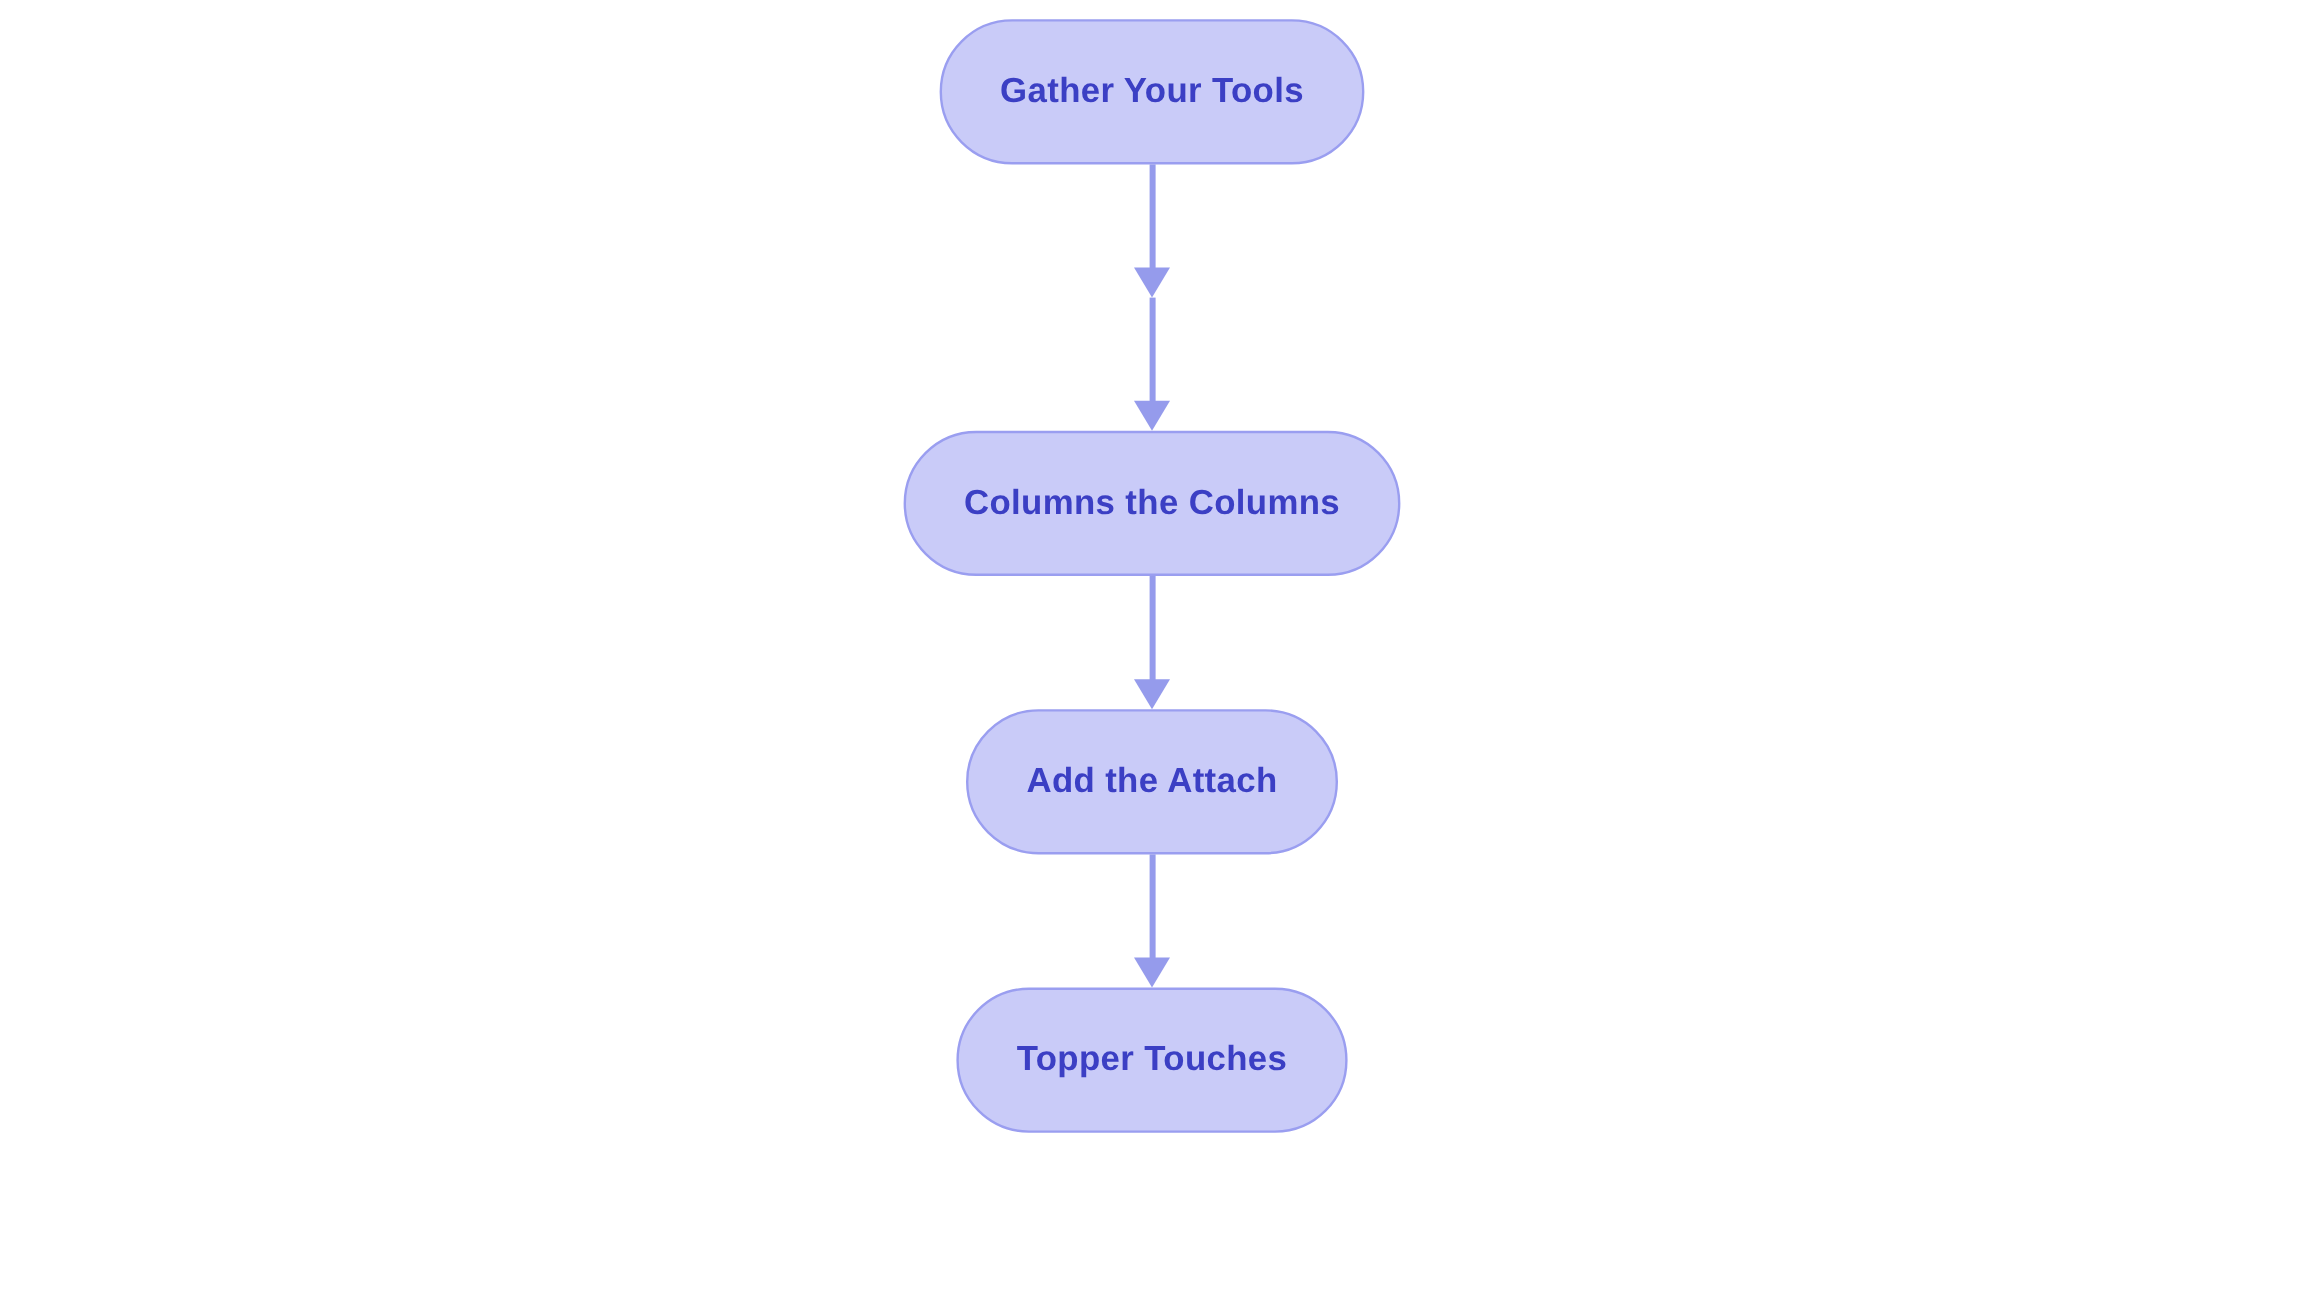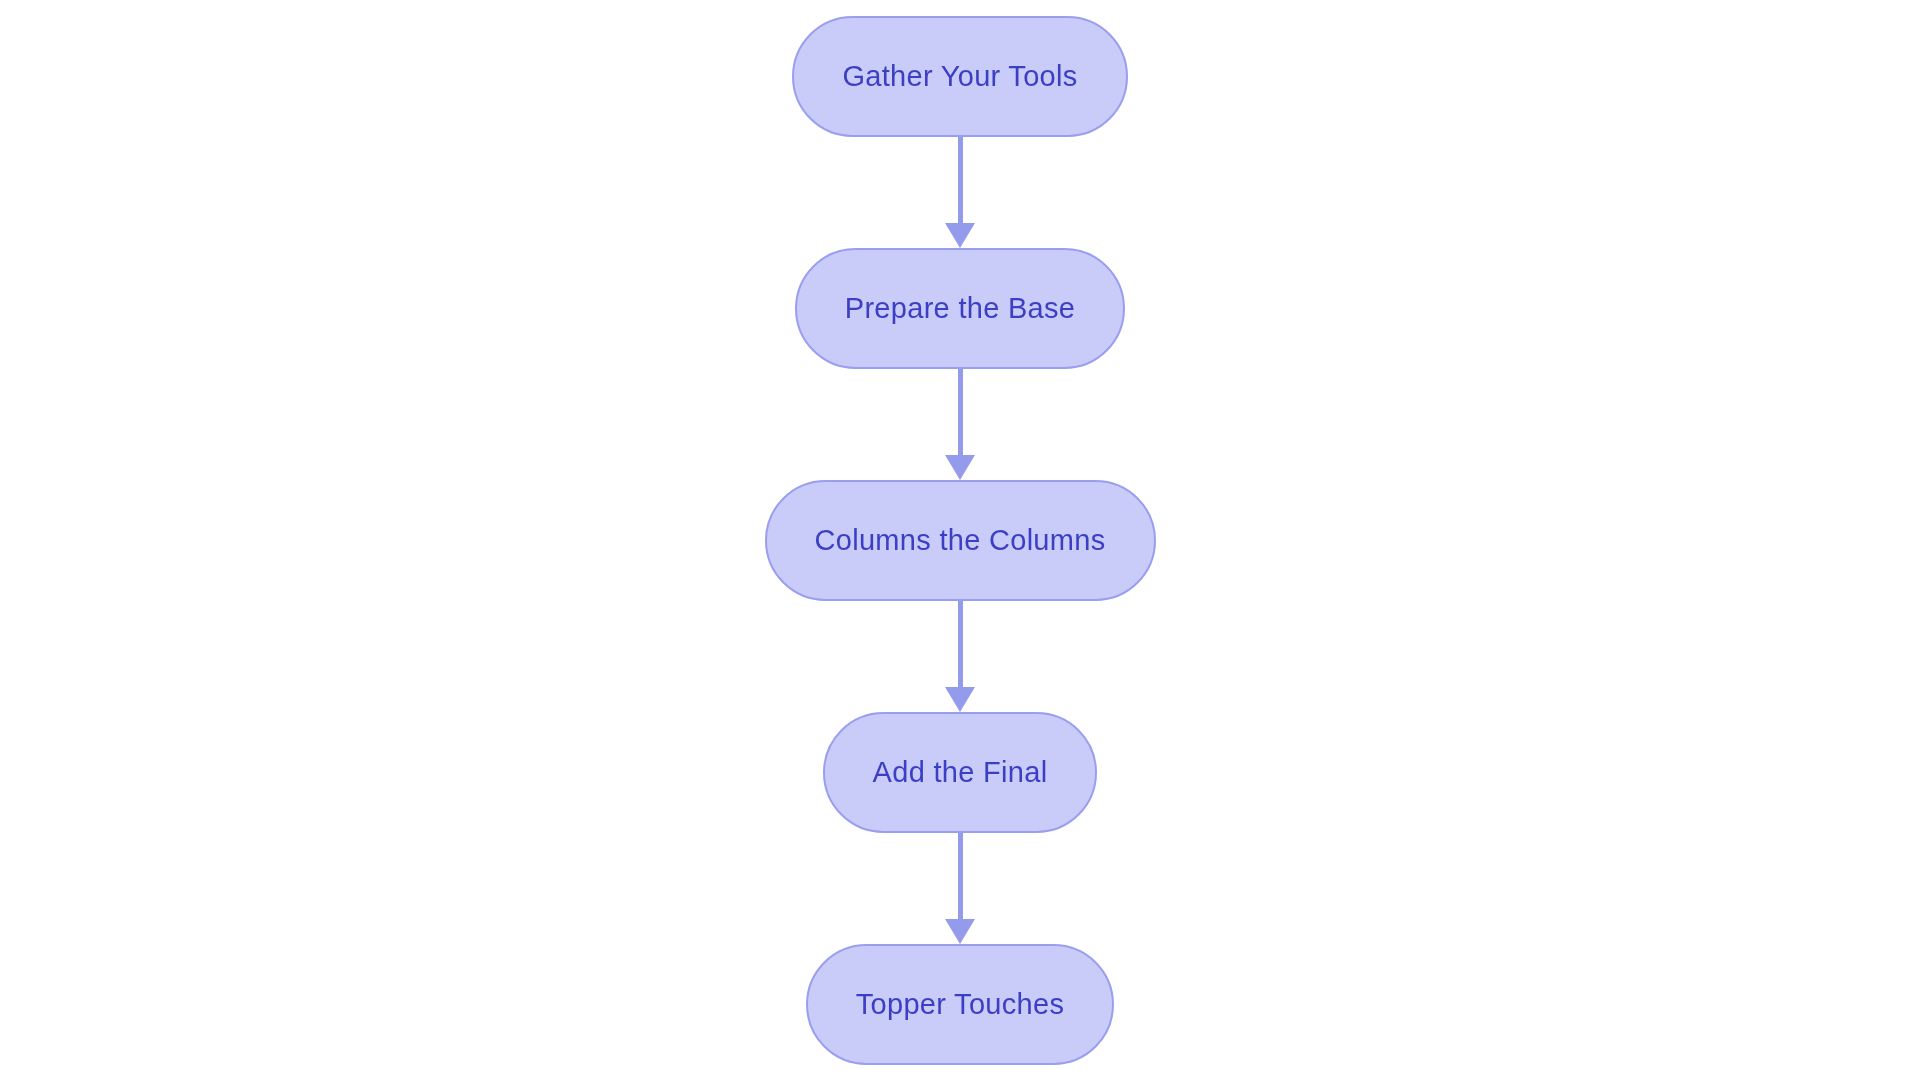--- a/index.html
+++ b/index.html
@@ -32,21 +32,21 @@
     display: flex;
     align-items: center;
     justify-content: center;
     background: var(--node-fill);
     border: 2px solid var(--node-border);
     border-radius: 62px;
     flex: 0 0 auto;
   }
   .node-label {
     font-size: 29px;
-    font-weight: 400;
+    font-weight: 700;
     letter-spacing: 0.3px;
     color: var(--node-text);
     white-space: nowrap;
   }
   .connector {
     height: 111px;
     display: flex;
     flex-direction: column;
     align-items: center;
     flex: 0 0 auto;
@@ -73,40 +73,37 @@
 
   <div class="node">
     <span class="node-label">Gather Your Tools</span>
   </div>
 
   <div class="connector">
     <div class="arrow-line"></div>
     <div class="arrow-head"></div>
   </div>
 
-  <div class="node">
-    <span class="node-label">Prepare the Base</span>
-  </div>
 
   <div class="connector">
     <div class="arrow-line"></div>
     <div class="arrow-head"></div>
   </div>
 
   <div class="node">
     <span class="node-label">Columns the Columns</span>
   </div>
 
   <div class="connector">
     <div class="arrow-line"></div>
     <div class="arrow-head"></div>
   </div>
 
   <div class="node">
-    <span class="node-label">Add the Final</span>
+    <span class="node-label">Add the Attach</span>
   </div>
 
   <div class="connector">
     <div class="arrow-line"></div>
     <div class="arrow-head"></div>
   </div>
 
   <div class="node">
     <span class="node-label">Topper Touches</span>
   </div>

